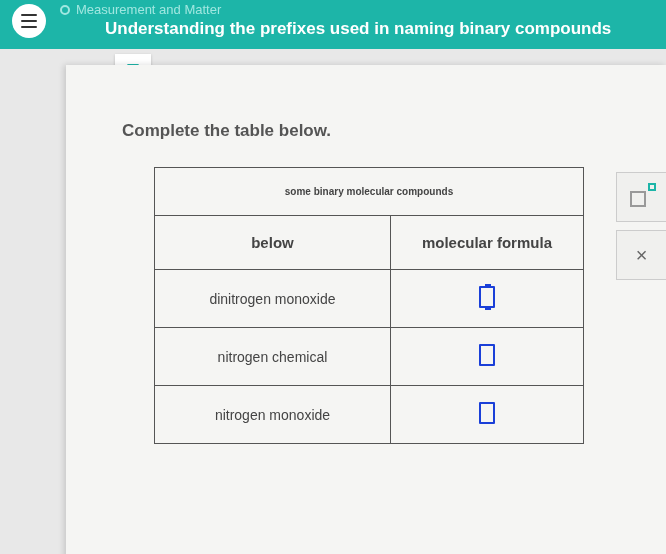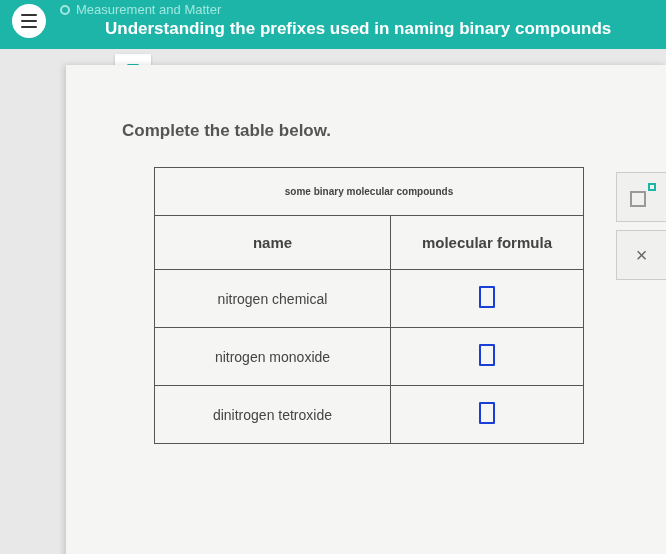--- a/index.html
+++ b/index.html
@@ -199,37 +199,37 @@
 
 <div class="page">
   <div class="instruction">Complete the table below.</div>
 
   <table class="tbl">
     <tbody>
         <tr class="title-row">
       <th colspan="2">some binary molecular compounds</th>
     </tr>
     <tr class="head-row">
-      <th class="name-col">name</th>
+      <th class="name-col">below</th>
       <th class="formula-col">molecular formula</th>
+    </tr>
+    <tr>
+      <td>dinitrogen monoxide</td>
+      <td>
+        <span class="input-slot with-cursor"></span>
+      </td>
     </tr>
     <tr>
       <td>nitrogen chemical</td>
       <td>
         <span class="input-slot"></span>
       </td>
     </tr>
     <tr>
       <td>nitrogen monoxide</td>
-      <td>
-        <span class="input-slot"></span>
-      </td>
-    </tr>
-    <tr>
-      <td>dinitrogen tetroxide</td>
       <td>
         <span class="input-slot"></span>
       </td>
     </tr>
   </tbody>
     </table>
 </div>
 
 <div class="side-tools">
   <div class="tool">

